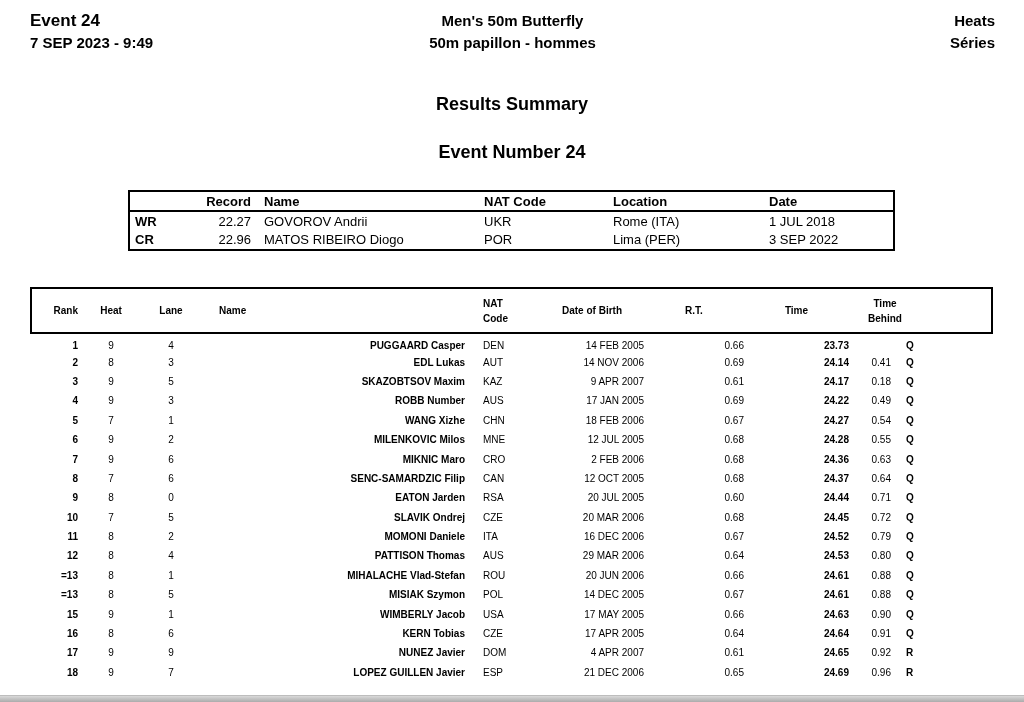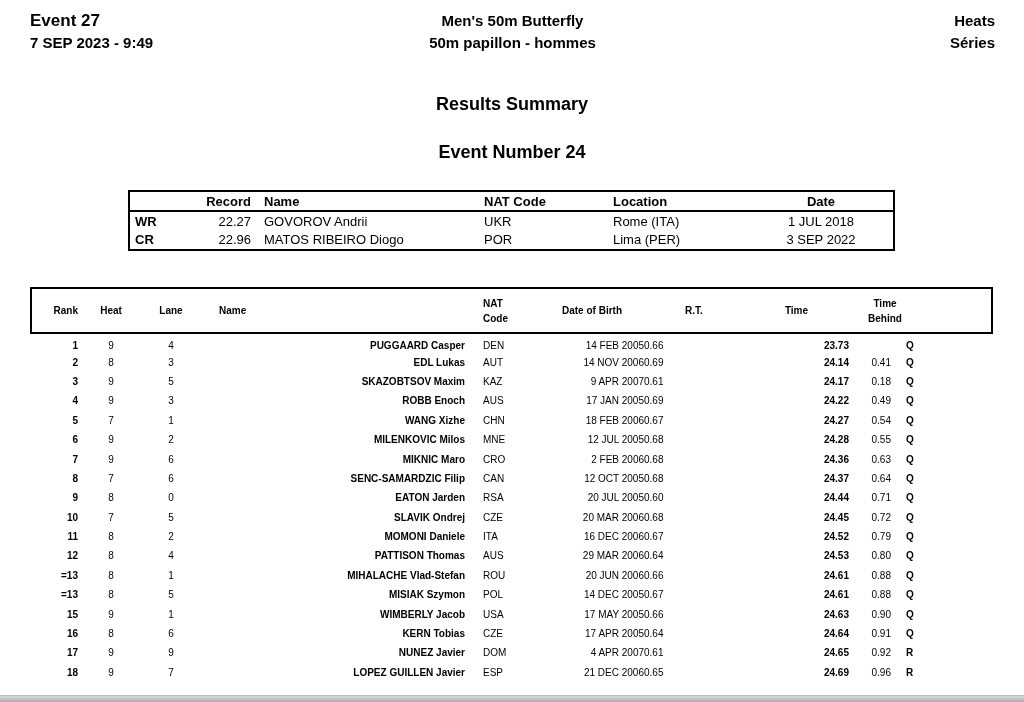--- a/index.html
+++ b/index.html
@@ -49,21 +49,21 @@
     font-size: 13px;
   }
   .records th { font-weight: bold; height: 20px; border-bottom: 2px solid #000; }
   .records td { height: 19.5px; }
   .records th, .records td { white-space: nowrap; overflow: hidden; vertical-align: middle; }
   .records .f-label   { padding-left: 5px;  text-align: left; font-weight: bold; }
   .records .f-record  { text-align: right; padding-right: 3px; }
   .records .f-name    { text-align: left; padding-left: 10px; }
   .records .f-nat     { text-align: left; padding-left: 10px; }
   .records .f-location{ text-align: left; padding-left: 4px; }
-  .records .f-date    { text-align: center; padding-right: 20px; }
+  .records .f-date    { text-align: left; padding-right: 20px; }
 
   
   .results {
     margin: 36px 0 0 30px;
     width: 963px;
     font-size: 10px;
   }
   .results th {
     font-weight: bold;
     height: 45px;
@@ -76,21 +76,21 @@
   .results th:last-child  { border-right: 2px solid #000; }
   .results td { height: 19.4px; white-space: nowrap; overflow: hidden; vertical-align: middle; }
   .results tbody tr:first-child td { padding-top: 5px; }
 
   .results .f-rank   { text-align: right; padding-right: 3px; font-weight: bold; }
   .results .f-heat   { text-align: center; }
   .results .f-lane   { text-align: center; }
   .results .f-name   { text-align: right; padding-left: 18px; font-weight: bold; }
   .results .f-nat    { text-align: left; padding-left: 18px; }
   .results .f-dob    { text-align: right; }
-  .results .f-rt     { text-align: left; }
+  .results .f-rt     { text-align: right; }
   .results .f-time   { text-align: right; font-weight: bold; }
   .results .f-behind { text-align: right; }
   .results .f-qual   { text-align: left; padding-left: 15px; font-weight: bold; }
 
   .results th.h-rank { text-align: right; padding-right: 3px; }
   .results th.h-heat, .results th.h-lane, .results th.h-rt,
   .results th.h-time, .results th.h-behind, .results th.h-dob { text-align: center; }
   .results th.h-name, .results th.h-nat { text-align: left; padding-left: 18px; }
 
   
@@ -102,21 +102,21 @@
     border-top: 1px solid #bdbdbd;
   }
 </style>
 </head>
 <body>
 
 <div class="page">
 
   <div class="topbar">
     <div class="col left">
-      <span class="event-no">Event 27</span>
+      <span class="event-no">Event 24</span>
       <span class="hdr-line">7 SEP 2023 - 9:49</span>
     </div>
     <div class="col center">
       <span class="hdr-line">Men's 50m Butterfly</span>
       <span class="hdr-line">50m papillon - hommes</span>
     </div>
     <div class="col right">
       <span class="hdr-line">Heats</span>
       <span class="hdr-line">Séries</span>
     </div>
@@ -231,21 +231,21 @@
           <td class="f-rt">0.61</td>
           <td class="f-time">24.17</td>
           <td class="f-behind">0.18</td>
           <td class="f-qual">Q</td>
           <td class="f-_fill"></td>
         </tr>
         <tr>
           <td class="f-rank">4</td>
           <td class="f-heat">9</td>
           <td class="f-lane">3</td>
-          <td class="f-name">ROBB Enoch</td>
+          <td class="f-name">ROBB Number</td>
           <td class="f-nat">AUS</td>
           <td class="f-dob">17 JAN 2005</td>
           <td class="f-rt">0.69</td>
           <td class="f-time">24.22</td>
           <td class="f-behind">0.49</td>
           <td class="f-qual">Q</td>
           <td class="f-_fill"></td>
         </tr>
         <tr>
           <td class="f-rank">5</td>

